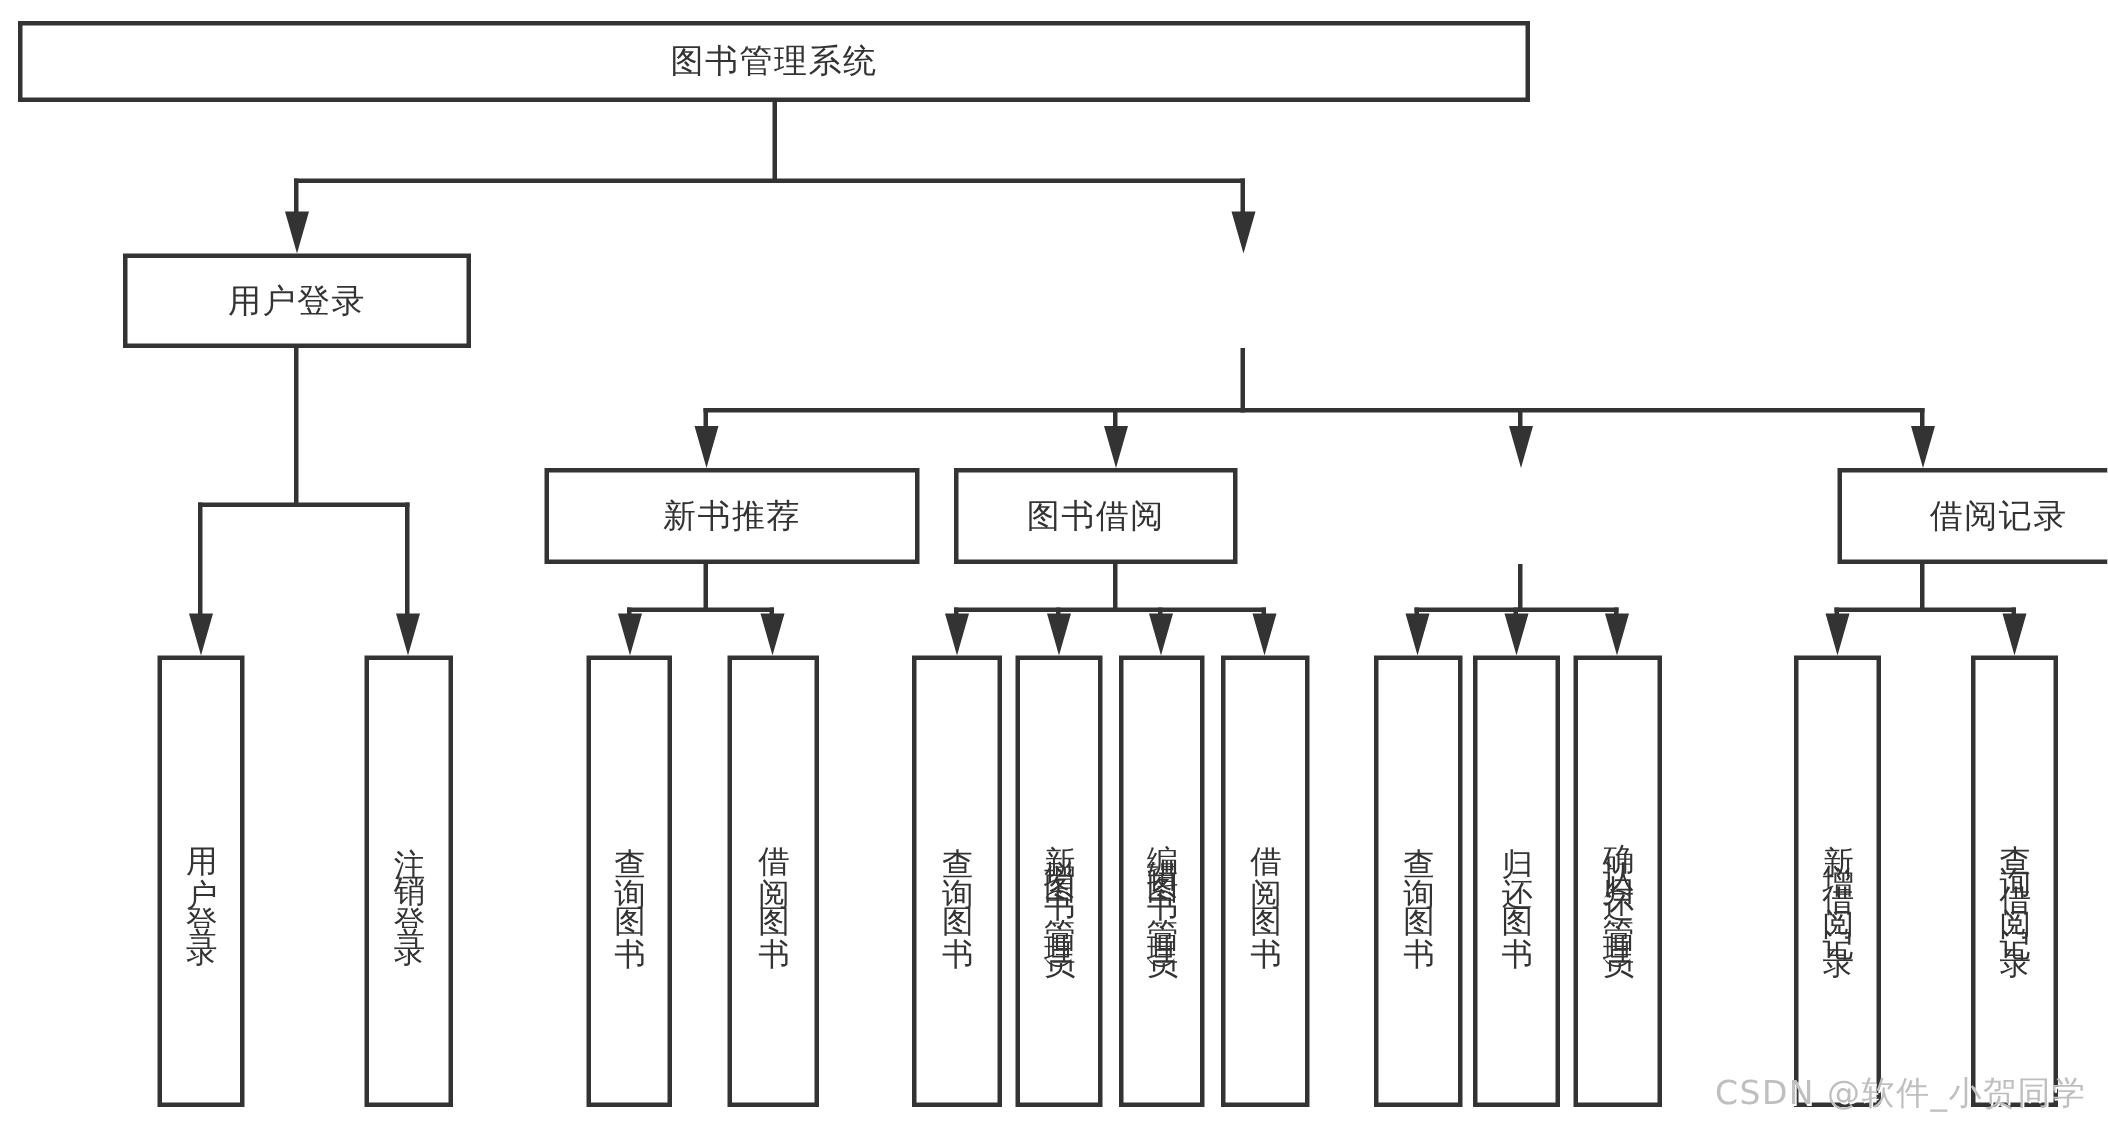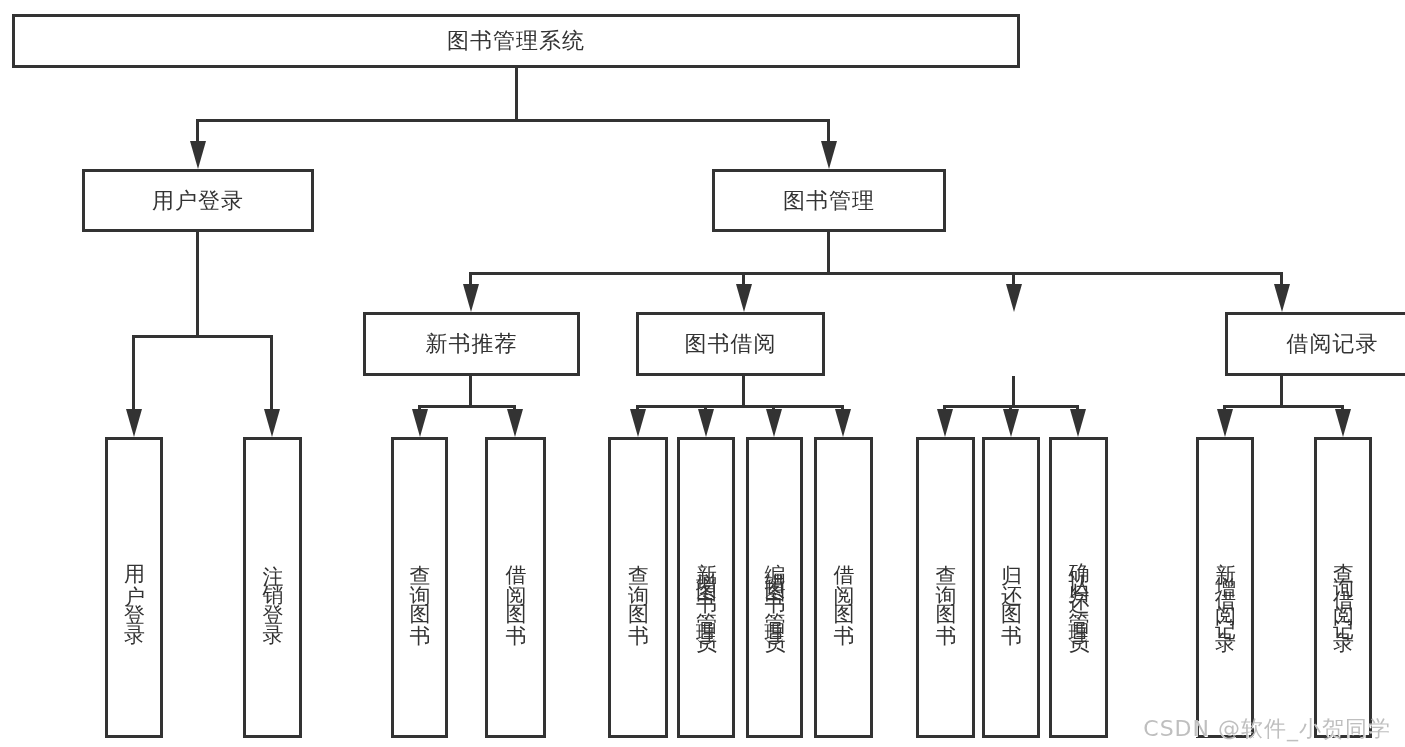--- a/index.html
+++ b/index.html
@@ -58,25 +58,22 @@
 
 <div class="canvas">
 
   <div class="node hnode" style="left:12px;top:14px;width:1008px;height:54px;">
     <span>图书管理系统</span>
   </div>
 
   <div class="node hnode" style="left:82px;top:169px;width:232px;height:63px;">
     <span>用户登录</span>
   </div>
-  <div class="node hnode" style="left:712px;top:169px;width:234px;height:63px;">
-    <span>图书管理</span>
-  </div>
 
-  <div class="node hnode" style="left:363px;top:312px;width:217px;height:64px;">
+  <div class="node hnode" style="left:363px;top:312px;width:250px;height:64px;">
     <span>新书推荐</span>
   </div>
   <div class="node hnode" style="left:636px;top:312px;width:189px;height:64px;">
     <span>图书借阅</span>
   </div>
   <div class="node hnode" style="left:1225px;top:312px;width:215px;height:64px;">
     <span>借阅记录</span>
   </div>
 
   <div class="node vnode ls4" style="left:105px;top:437px;width:58px;height:301px;">

